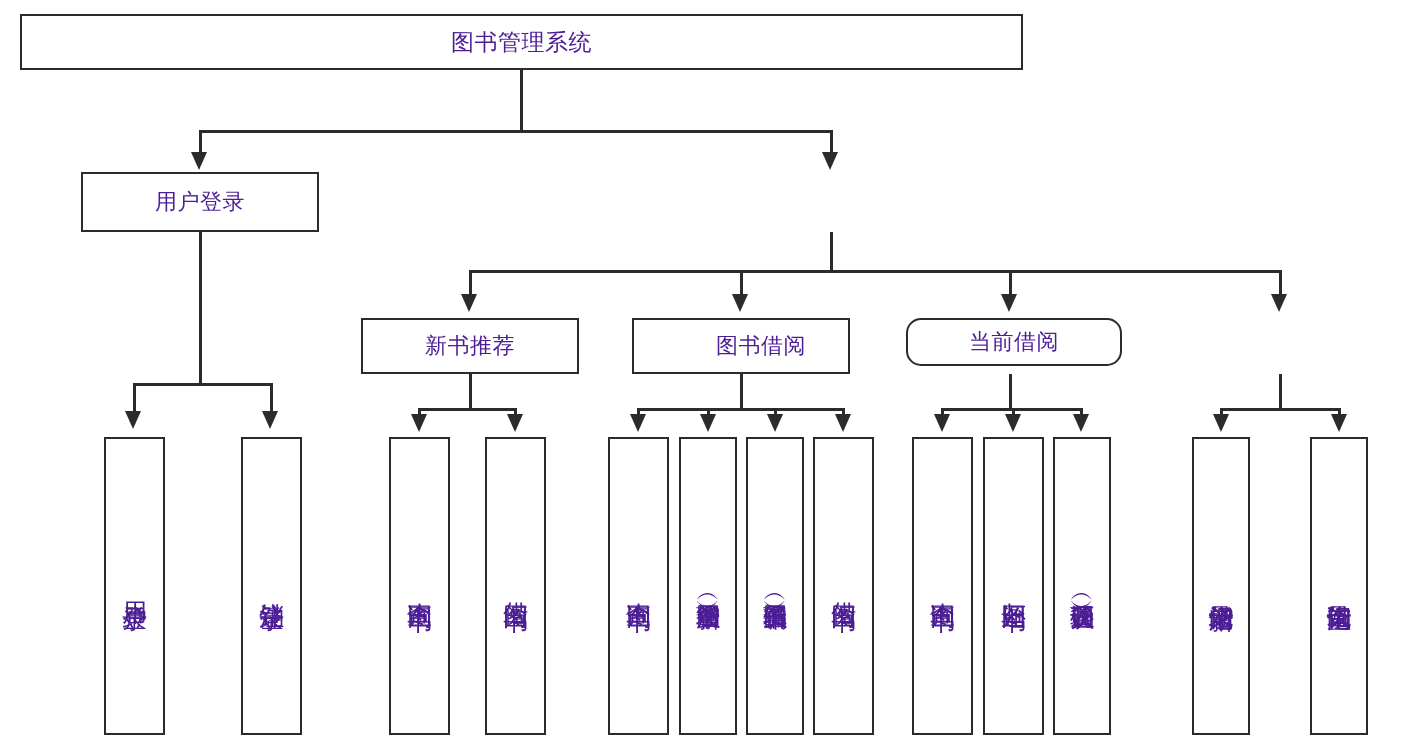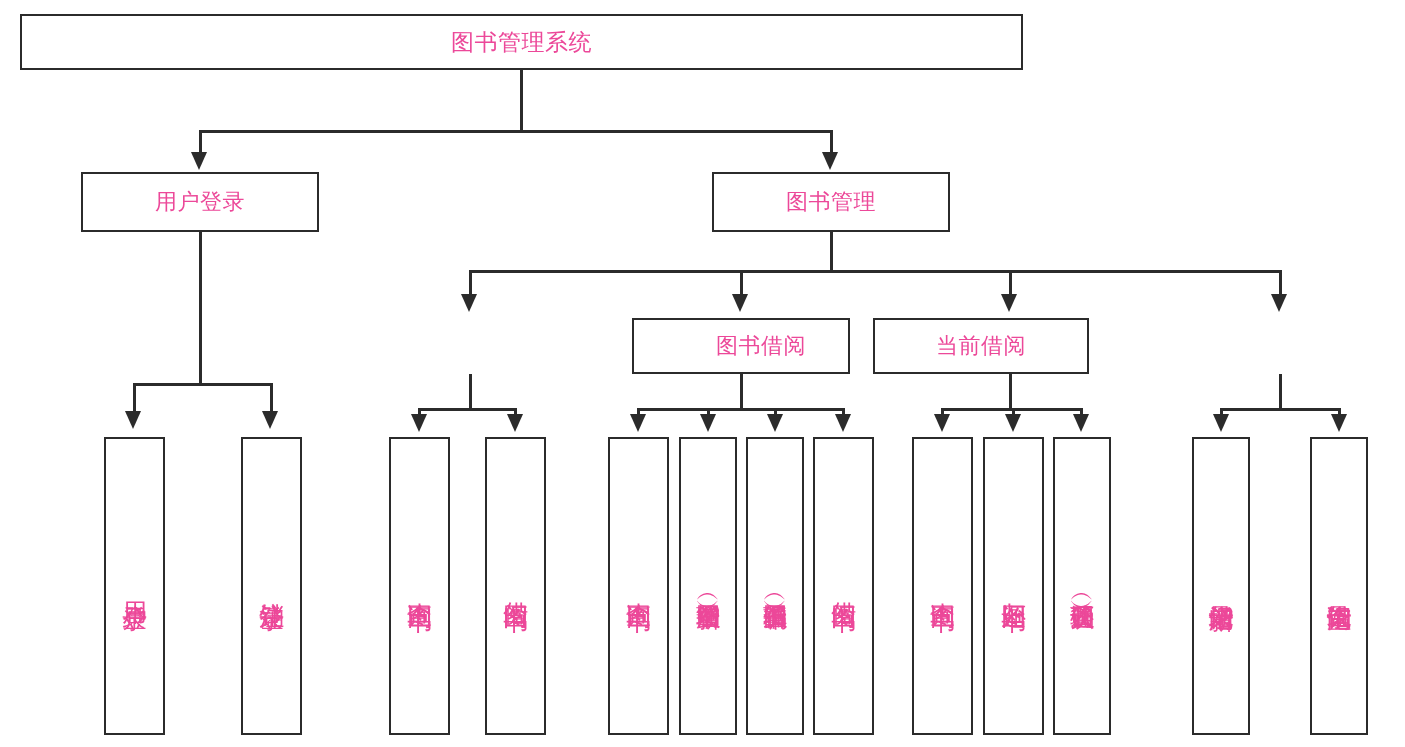--- a/index.html
+++ b/index.html
@@ -18,21 +18,21 @@
     overflow: hidden;
   }
   .node {
     position: absolute;
     box-sizing: border-box;
     border: 2.5px solid #2b2b2b;
     background: #ffffff;
     display: flex;
     align-items: center;
     justify-content: center;
-    color: #ec4899;
+    color: #4c1d95;
     line-height: 1.0;
   }
   
   .node.horiz {
     font-size: 22px;
     letter-spacing: 0.5px;
     writing-mode: horizontal-tb;
   }
   .node.root {
     font-size: 23px;
@@ -82,30 +82,30 @@
 <div id="canvas">
 
   <div class="node horiz root" style="left:20px; top:14px; width:1003px; height:56px;">
     <span>图书管理系统</span>
   </div>
 
   <div class="node horiz" style="left:81px; top:172px; width:238px; height:60px;">
     <span>用户登录</span>
   </div>
 
-  <div class="node horiz" style="left:712px; top:172px; width:238px; height:60px;">
-    <span>图书管理</span>
-  </div>
-
+
+  <div class="node horiz" style="left:361px; top:318px; width:218px; height:56px;">
+    <span>新书推荐</span>
+  </div>
 
   <div class="node horiz" style="left:632px; top:318px; width:218px; height:56px;padding-left:40px;">
     <span>图书借阅</span>
   </div>
 
-  <div class="node horiz" style="left:873px; top:318px; width:216px; height:56px;">
+  <div class="node horiz" style="left:906px; top:318px; width:216px; height:48px;border-radius:15px;">
     <span>当前借阅</span>
   </div>
 
 
   <div class="node leaf" style="left:104px; top:437px; width:61px; height:298px; font-size:25px;">
     <span class="vtext">用户登录</span>
   </div>
   <div class="node leaf" style="left:241px; top:437px; width:61px; height:298px; font-size:25px;">
     <span class="vtext">注销登录</span>
   </div>

